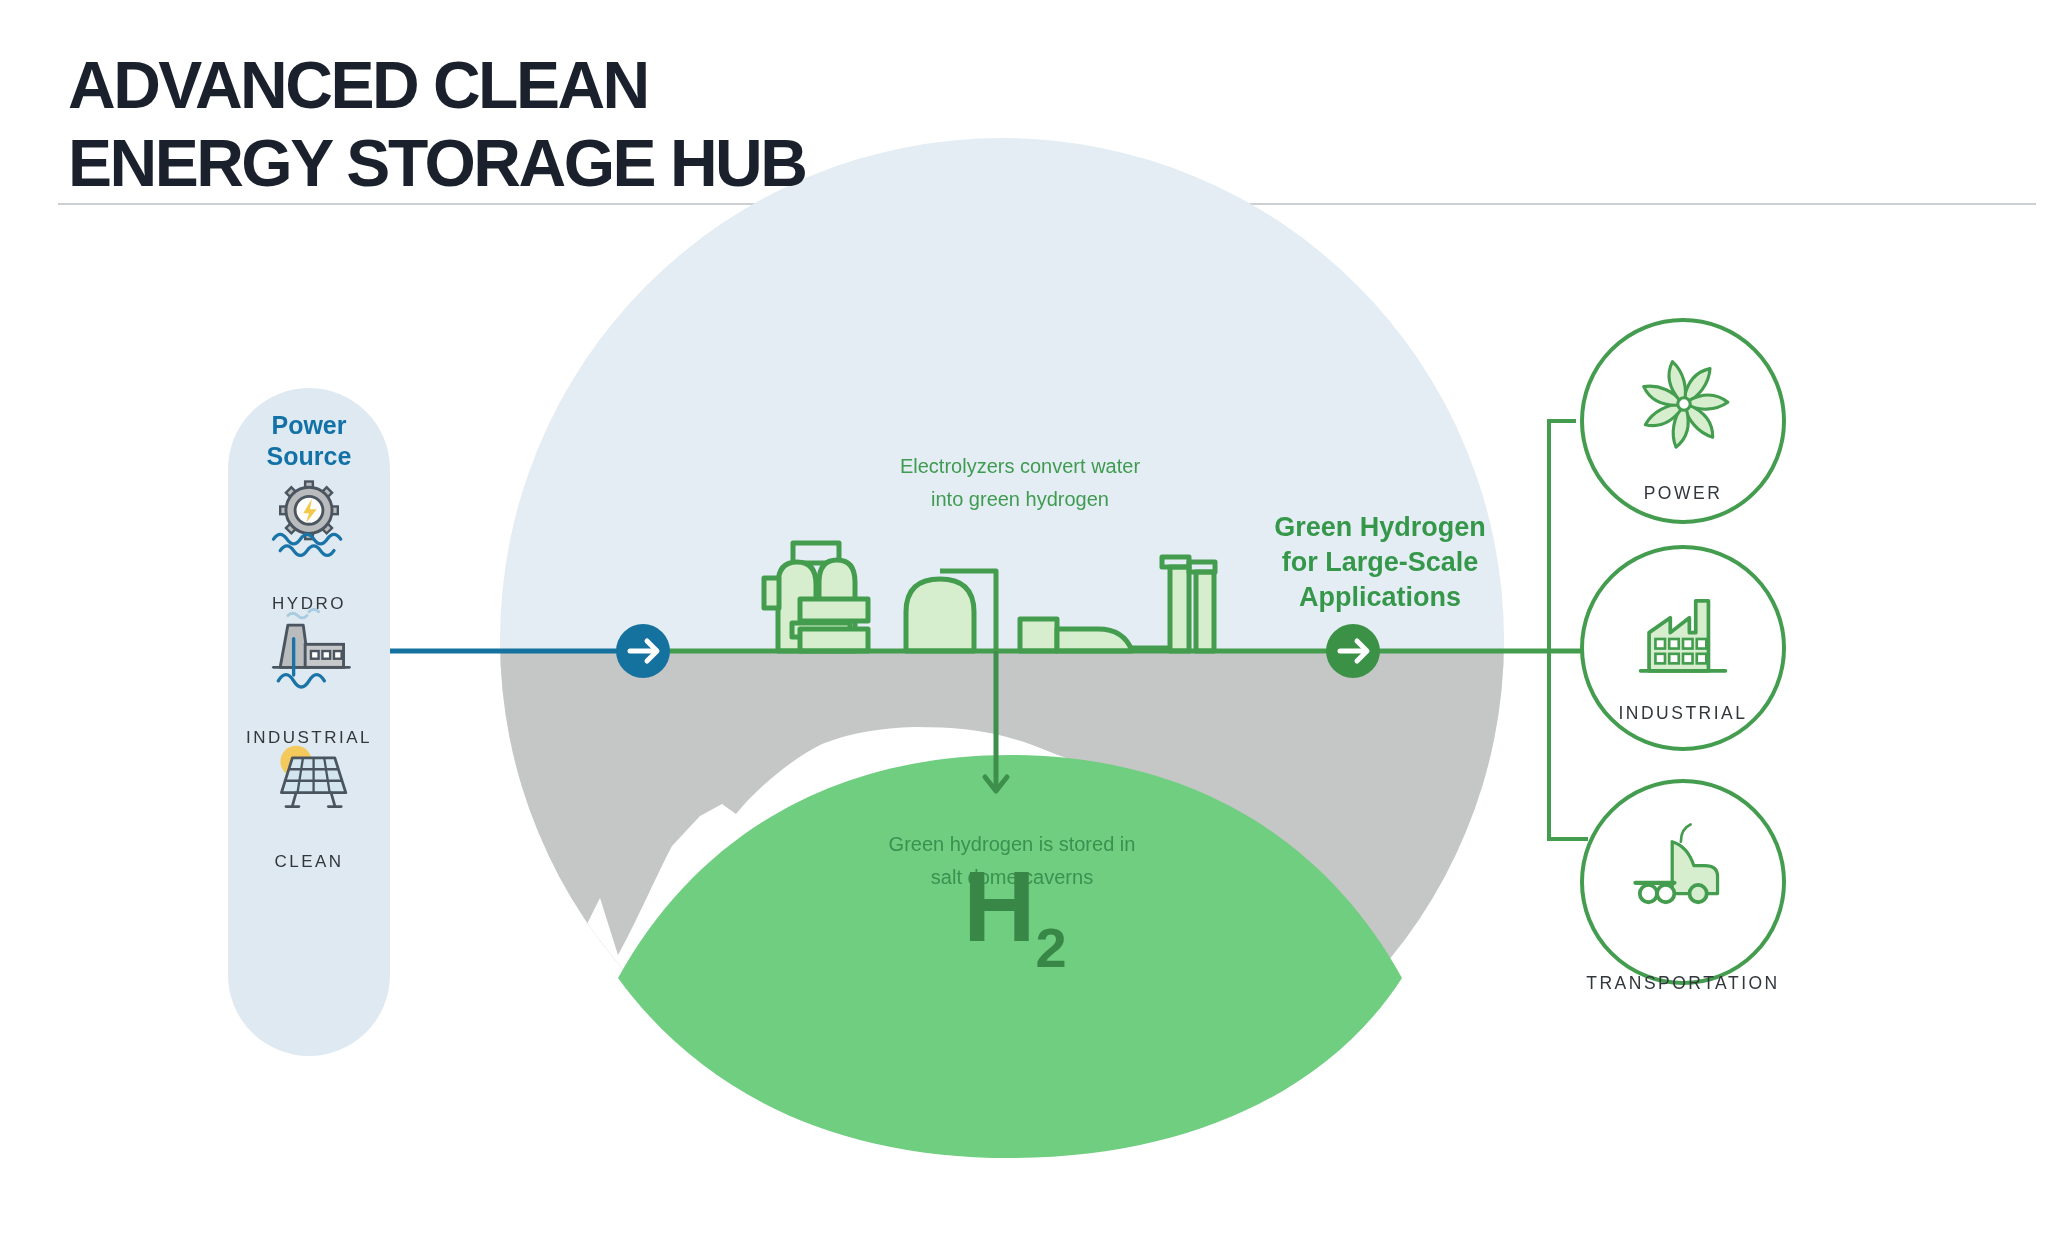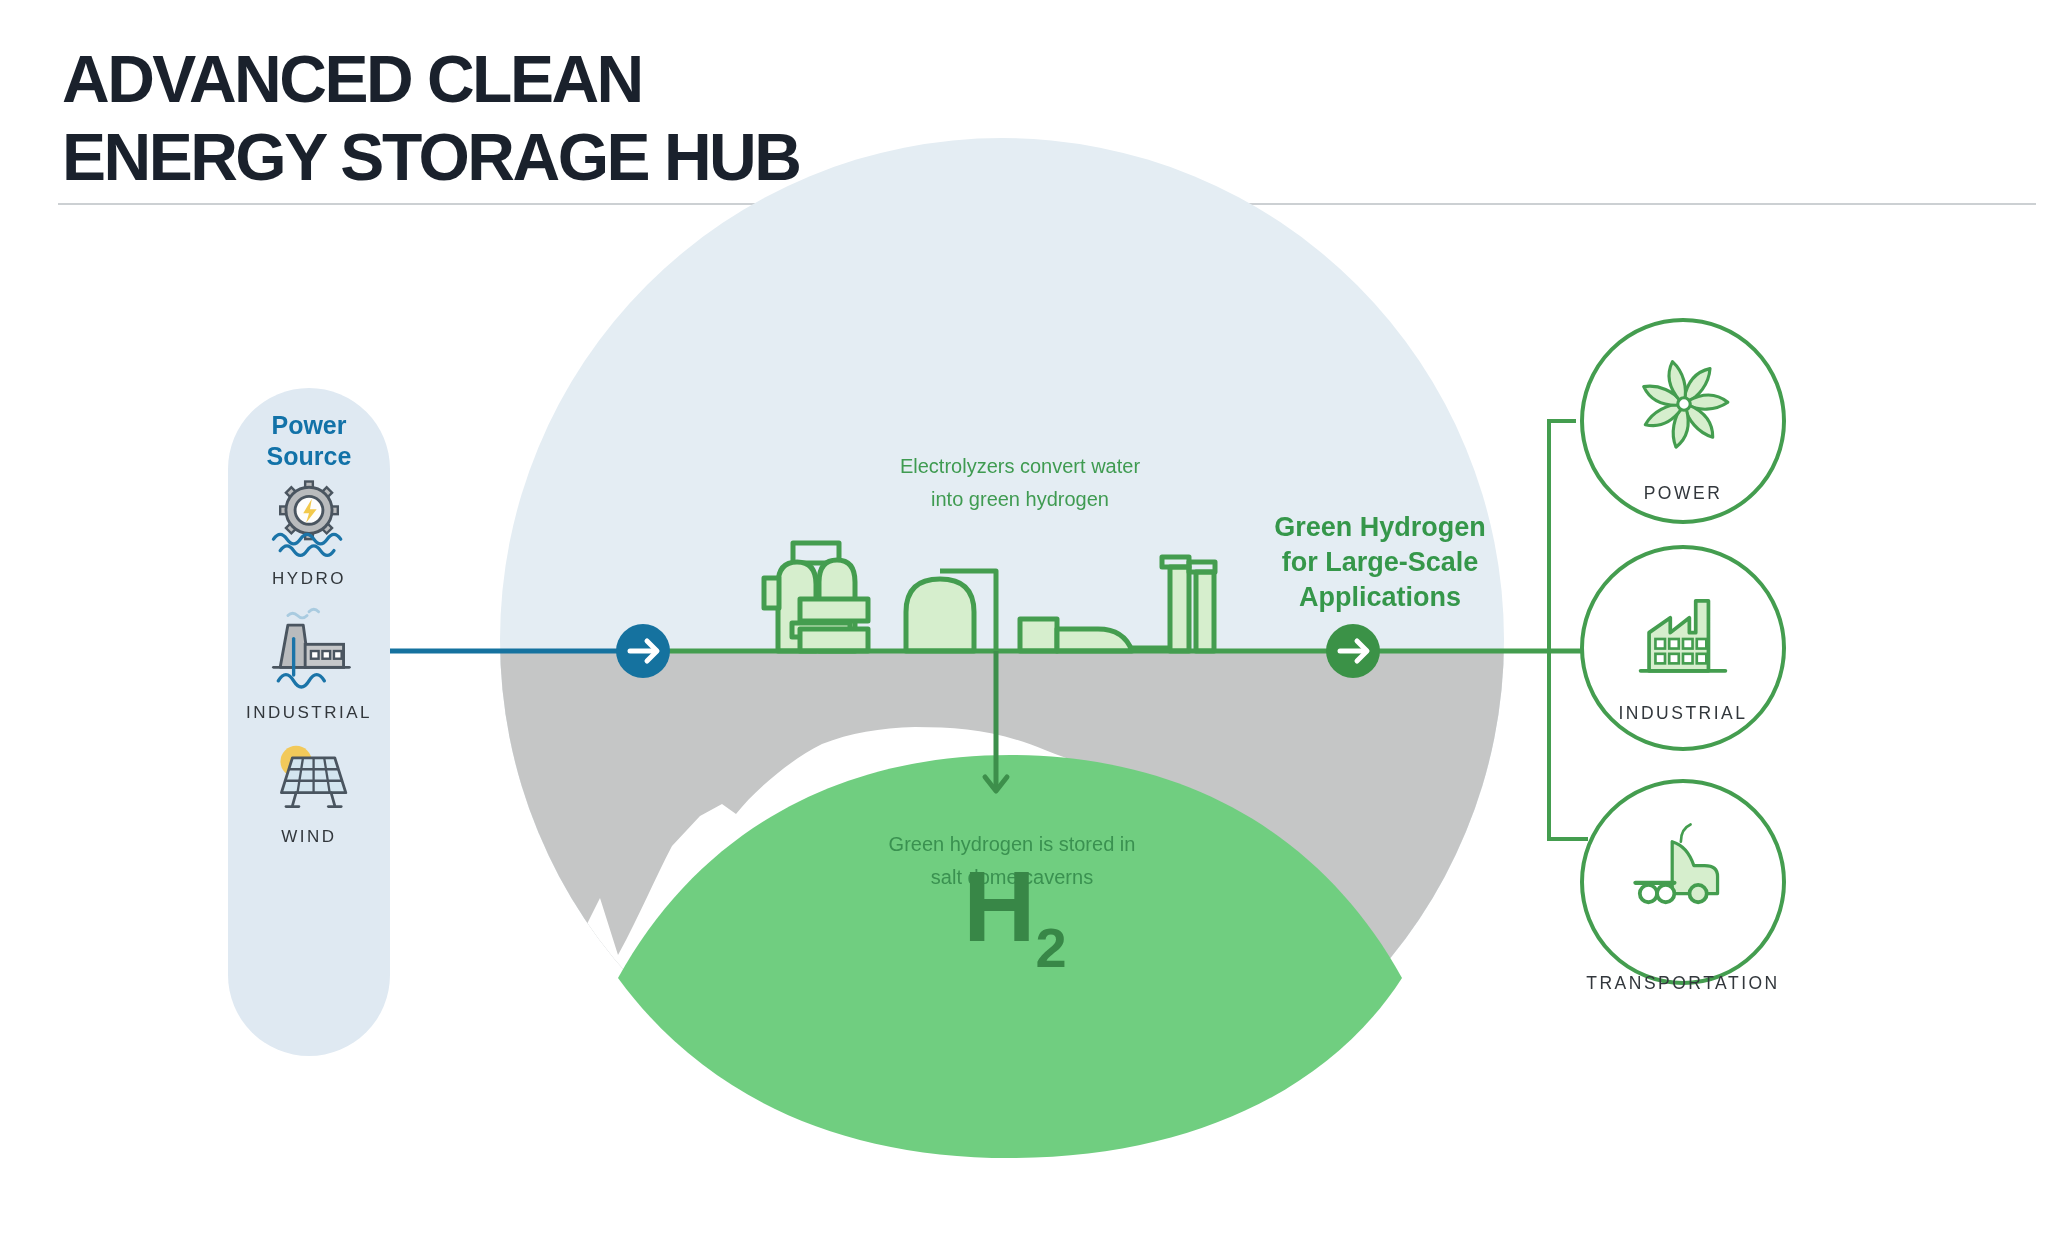--- a/index.html
+++ b/index.html
@@ -9,21 +9,21 @@
   .abs{position:absolute;}
   .centered{transform:translateX(-50%);text-align:center;}
 
   
   #page-title{left:62px;top:40px;width:900px;font-size:66px;line-height:78px;font-weight:bold;
               letter-spacing:-2.5px;color:#1A212C;}
 
   
   #power-pill{left:228px;top:388px;width:162px;height:668px;background:#DFE9F2;border-radius:82px;}
   #power-pill-heading{left:50%;top:22px;font-size:25px;line-height:31px;font-weight:bold;color:#1272A8;}
-  .pill-item{left:0;width:100%;display:flex;flex-direction:column;align-items:center;}
+  .pill-item{left:0;width:100%;display:flex;flex-direction:column;align-items:center;gap:25px;}
   .pill-item .label{margin-top:3px;font-size:17px;letter-spacing:2.5px;color:#32373C;font-weight:500;}
   #item-hydro{top:82px;} #item-geothermal{top:216px;} #item-solar{top:344px;} #item-wind{top:468px;}
 
   
   .blue-heading{font-size:27px;line-height:35px;font-weight:bold;color:#15729F;}
   .green-heading{font-size:27px;line-height:35px;font-weight:bold;color:#35974A;}
   .green-caption{font-size:20px;line-height:33px;font-weight:500;color:#3F9B51;}
   #excess-label{left:643px;top:510px;}
   #electrolyzer-caption{left:1020px;top:450px;}
   #output-label{left:1380px;top:510px;}
@@ -152,21 +152,21 @@
     <svg x="1626" y="818" width="114" height="108" viewBox="0 0 100 100">
       <path d="M48,22 Q48,10 57,6" fill="none" stroke="#449D4F" stroke-width="2.5" stroke-linecap="round"></path>
       <path d="M40,22 L40,70 L82,70 L82,54 Q82,44 70,44 L60,44 Q54,26 40,22 Z" fill="#D6EECD" stroke="#449D4F" stroke-width="3" stroke-linejoin="round"></path>
       <line x1="6" y1="60" x2="42" y2="60" stroke="#449D4F" stroke-width="4" stroke-linecap="round"></line>
       <circle cx="18" cy="70" r="8" fill="#FFFFFF" stroke="#449D4F" stroke-width="3.5"></circle>
       <circle cx="34" cy="70" r="8" fill="#FFFFFF" stroke="#449D4F" stroke-width="3.5"></circle>
       <circle cx="64" cy="70" r="8" fill="#D6EECD" stroke="#449D4F" stroke-width="3.5"></circle>
     </svg>
   </svg>
 
-  <h1 id="page-title" class="abs preline" style="margin:0;">ADVANCED CLEAN
+  <h1 id="page-title" class="abs preline" style="margin:6px;">ADVANCED CLEAN
 ENERGY STORAGE HUB</h1>
 
   <div id="power-pill" class="abs">
     <div id="power-pill-heading" class="abs preline centered">Power
 Source</div>
 
     <div id="item-hydro" class="pill-item abs">
       <svg width="96" height="96" viewBox="0 0 100 100">
         <g fill="#B9BBBD" stroke="#4A5560" stroke-width="2.5">
           <rect x="46" y="12" width="8" height="12" transform="rotate(0 50 42)"></rect>
@@ -222,21 +222,21 @@
           <path d="M55,28 L55,66"></path>
           <path d="M66.5,28 L72.5,66"></path>
         </g>
         <g stroke="#4A5560" stroke-width="3" stroke-linecap="round">
           <line x1="36" y1="66" x2="32" y2="80"></line>
             <line x1="74" y1="66" x2="78" y2="80"></line>
           <line x1="25" y1="81" x2="39" y2="81"></line>
             <line x1="71" y1="81" x2="85" y2="81"></line>
         </g>
       </svg>
-      <div class="label">WIND</div>
+      <div class="label">CLEAN</div>
     </div>
 
   </div>
 
 
   <div id="electrolyzer-caption" class="abs preline centered green-caption">Electrolyzers convert water
 into green hydrogen</div>
 
   <div id="output-label" class="abs preline centered green-heading">Green Hydrogen
 for Large-Scale

